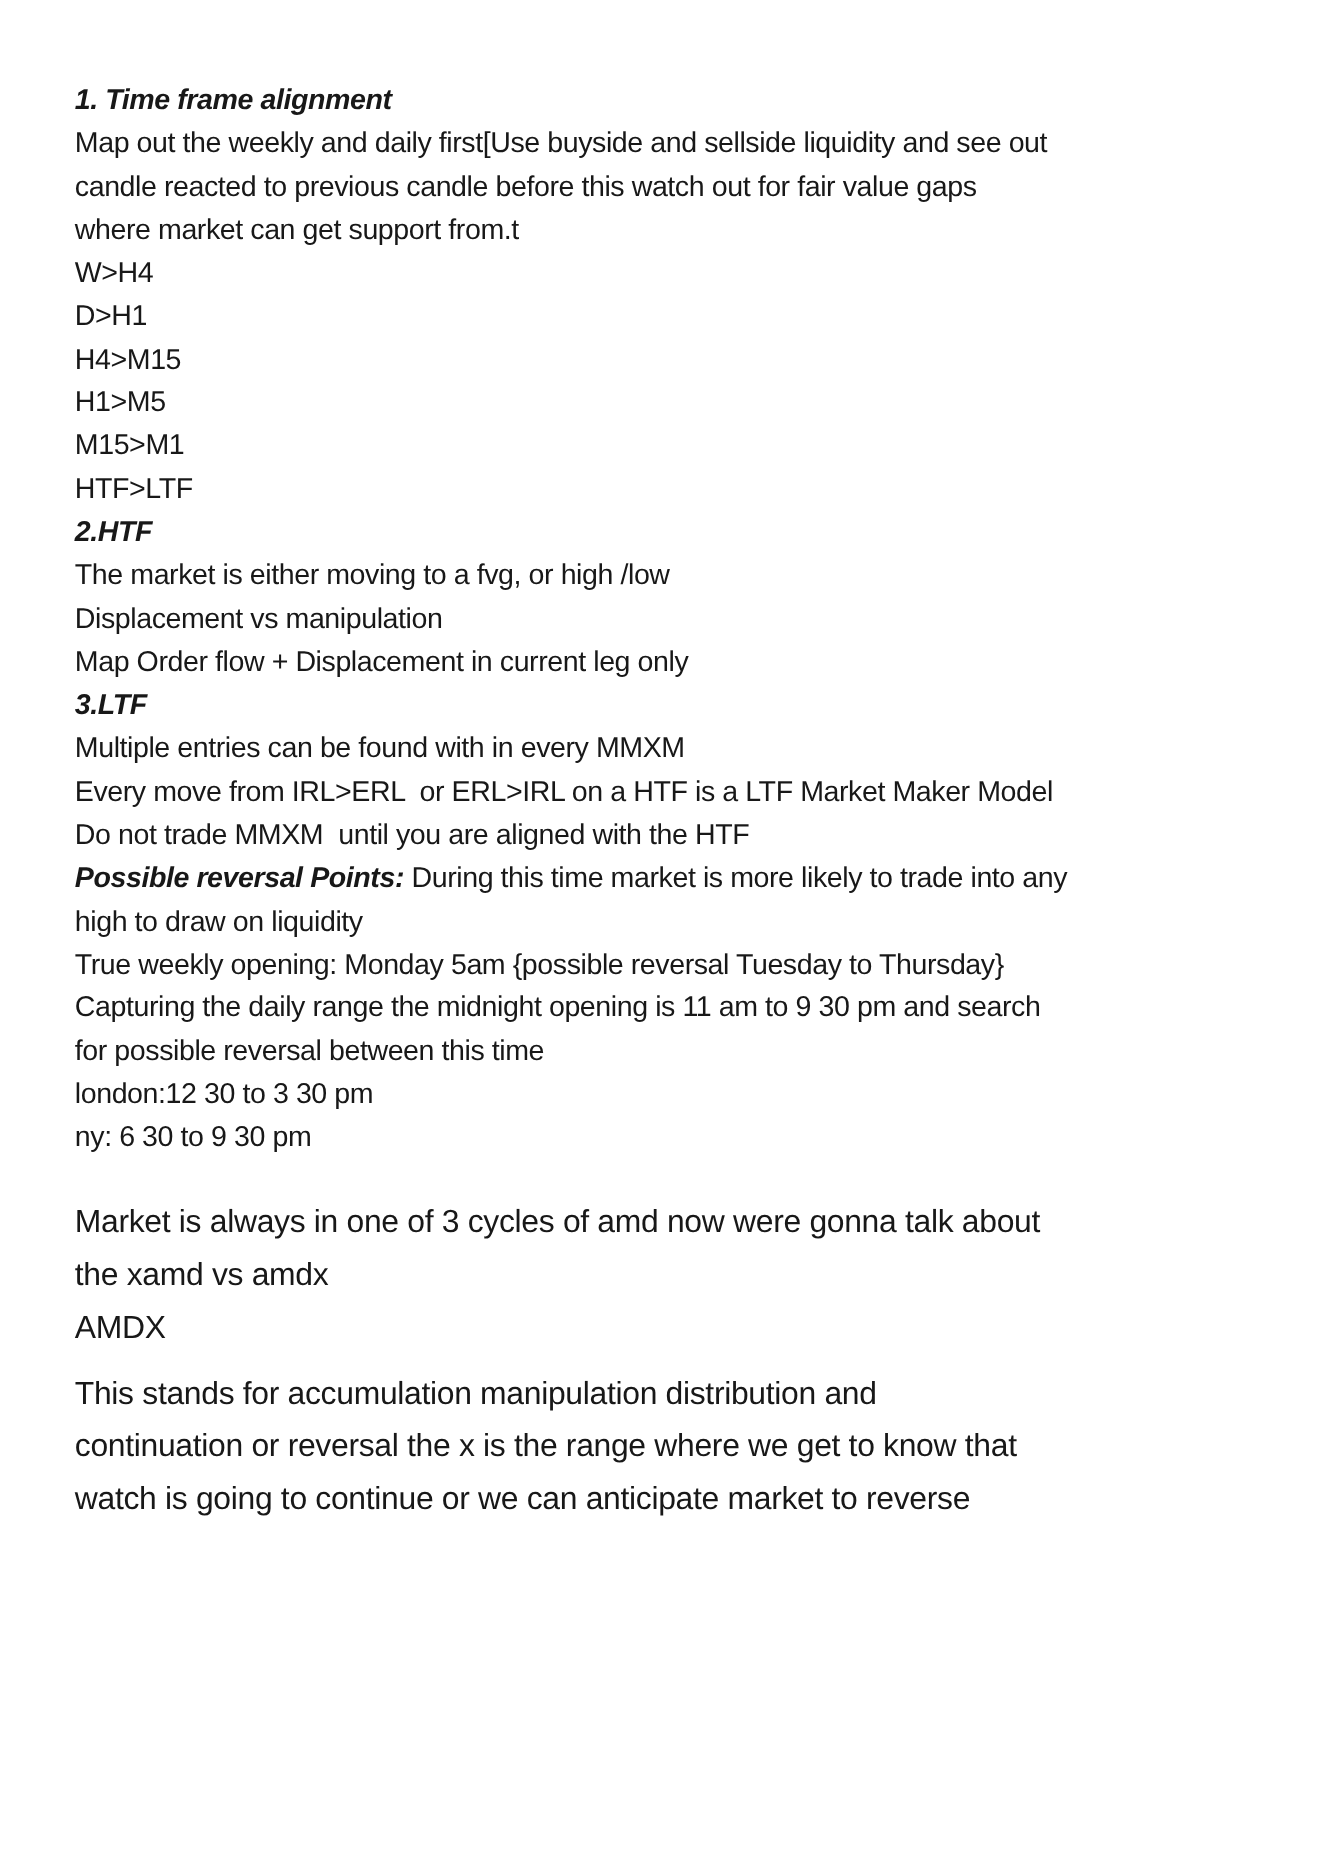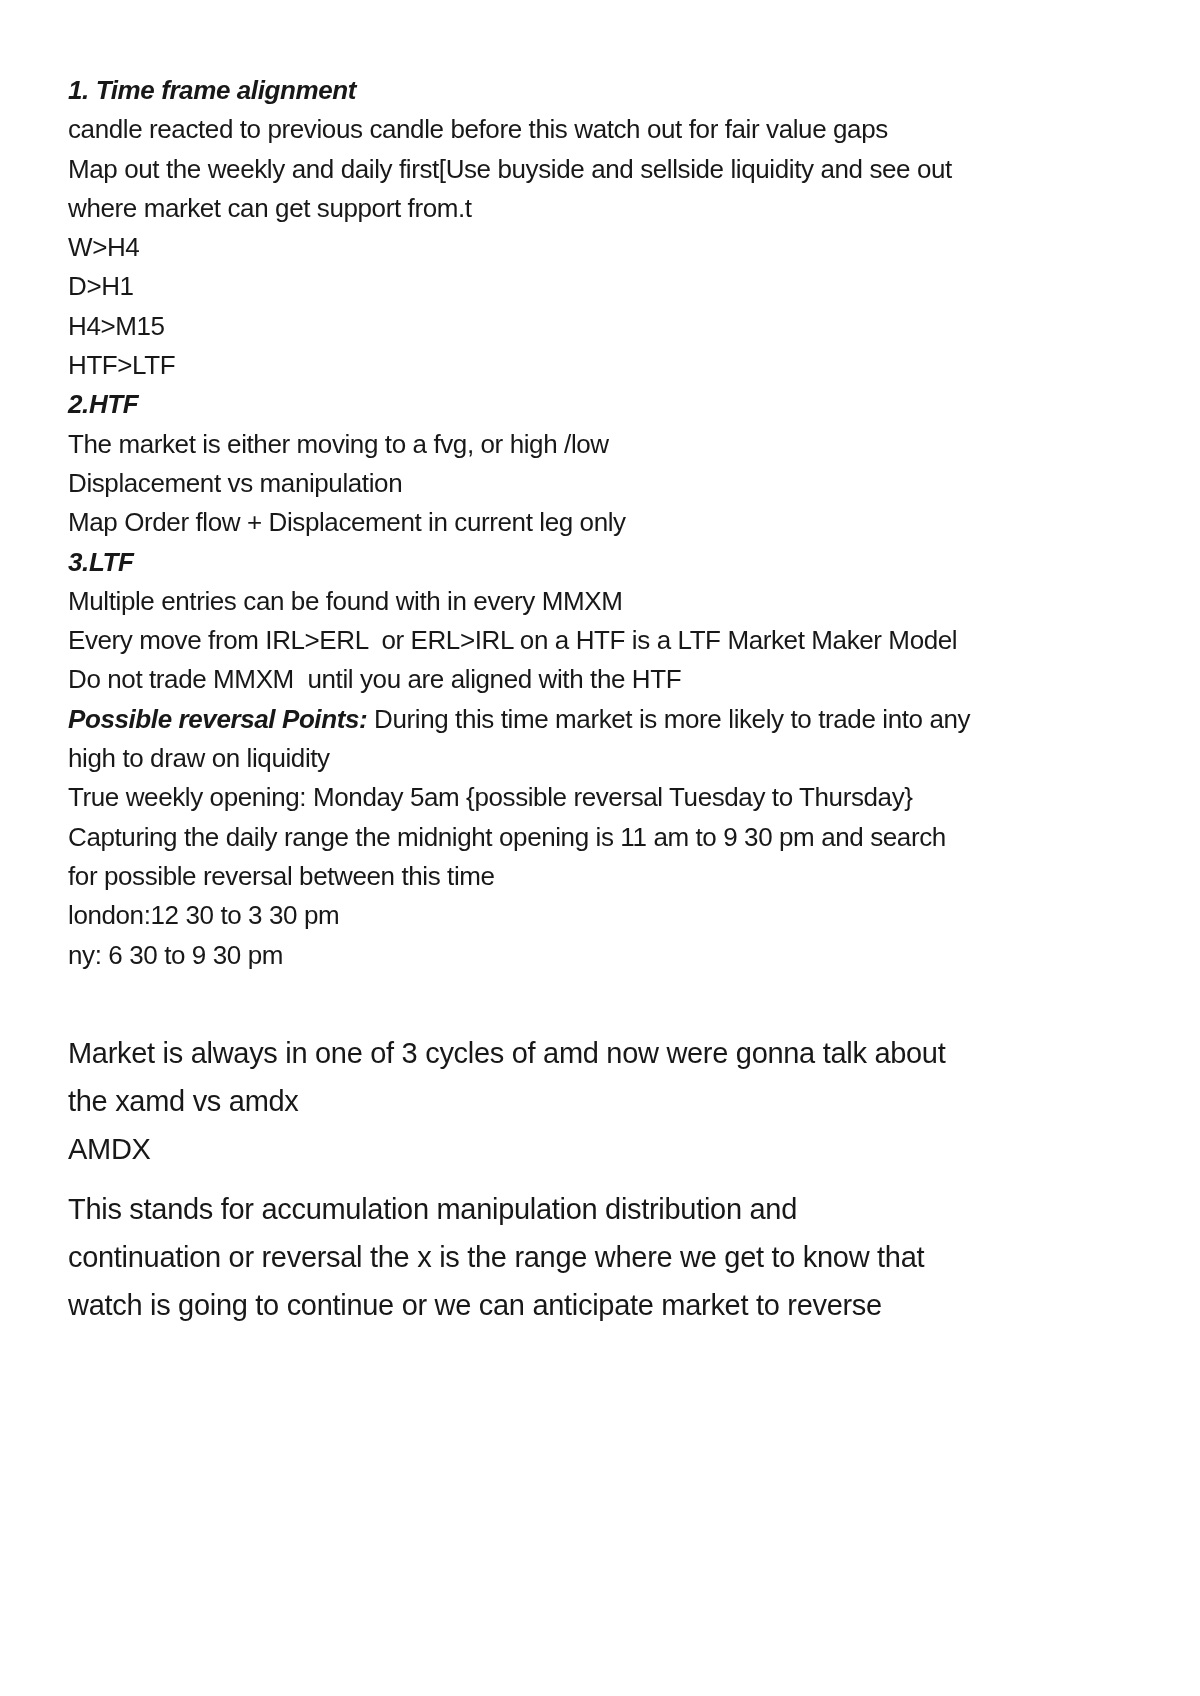--- a/index.html
+++ b/index.html
@@ -22,39 +22,41 @@
   .sec-compact {
     font-size:26px;
     line-height:39.3px;
     letter-spacing:-0.4px;
   }
   .sec-loose {
     font-size:29px;
     line-height:48px;
     letter-spacing:-0.3px;
   }
-  .sec-amd   { margin-top:54px; }
+  .sec-amd   { margin-top:34px; }
   .sec-amdx  { margin-top:12px; }
   .ln { white-space:pre; }
   .bi { font-weight:700; font-style:italic; }
 </style>
 </head>
 <body>
 
 <main class="page">
   <div class="content">
 
     <section class="sec-compact">
       <div class="ln"><span class="bi">1. Time frame alignment</span></div>
+      <div class="ln"><span>Map out the weekly and daily first[Use buyside and sellside liquidity and see out</span></div>
       <div class="ln"><span>candle reacted to previous candle before this watch out for fair value gaps</span></div>
-      <div class="ln"><span>Map out the weekly and daily first[Use buyside and sellside liquidity and see out</span></div>
       <div class="ln"><span>where market can get support from.t</span></div>
       <div class="ln"><span>W&gt;H4</span></div>
       <div class="ln"><span>D&gt;H1</span></div>
       <div class="ln"><span>H4&gt;M15</span></div>
+      <div class="ln"><span>H1&gt;M5</span></div>
+      <div class="ln"><span>M15&gt;M1</span></div>
       <div class="ln"><span>HTF&gt;LTF</span></div>
       <div class="ln"><span class="bi">2.HTF</span></div>
       <div class="ln"><span>The market is either moving to a fvg, or high /low</span></div>
       <div class="ln"><span>Displacement vs manipulation</span></div>
       <div class="ln"><span>Map Order flow + Displacement in current leg only</span></div>
       <div class="ln"><span class="bi">3.LTF</span></div>
       <div class="ln"><span>Multiple entries can be found with in every MMXM</span></div>
       <div class="ln"><span>Every move from IRL&gt;ERL  or ERL&gt;IRL on a HTF is a LTF Market Maker Model</span></div>
       <div class="ln"><span>Do not trade MMXM  until you are aligned with the HTF</span></div>
       <div class="ln"><span class="bi">Possible reversal Points:</span><span> During this time market is more likely to trade into any</span></div>

